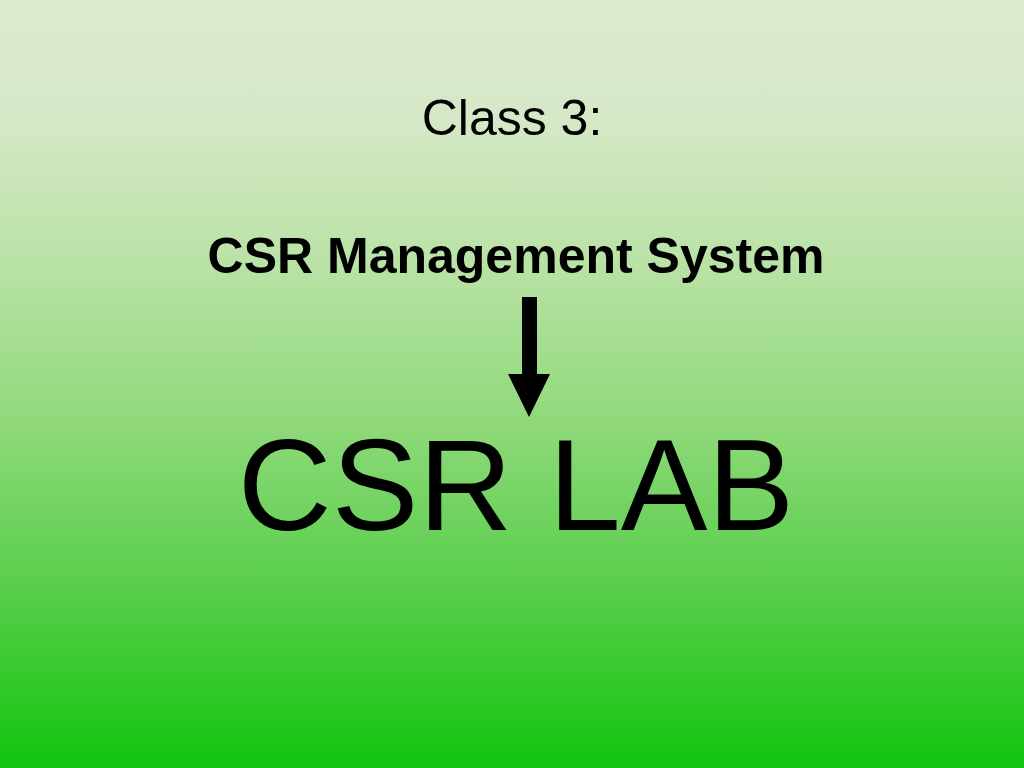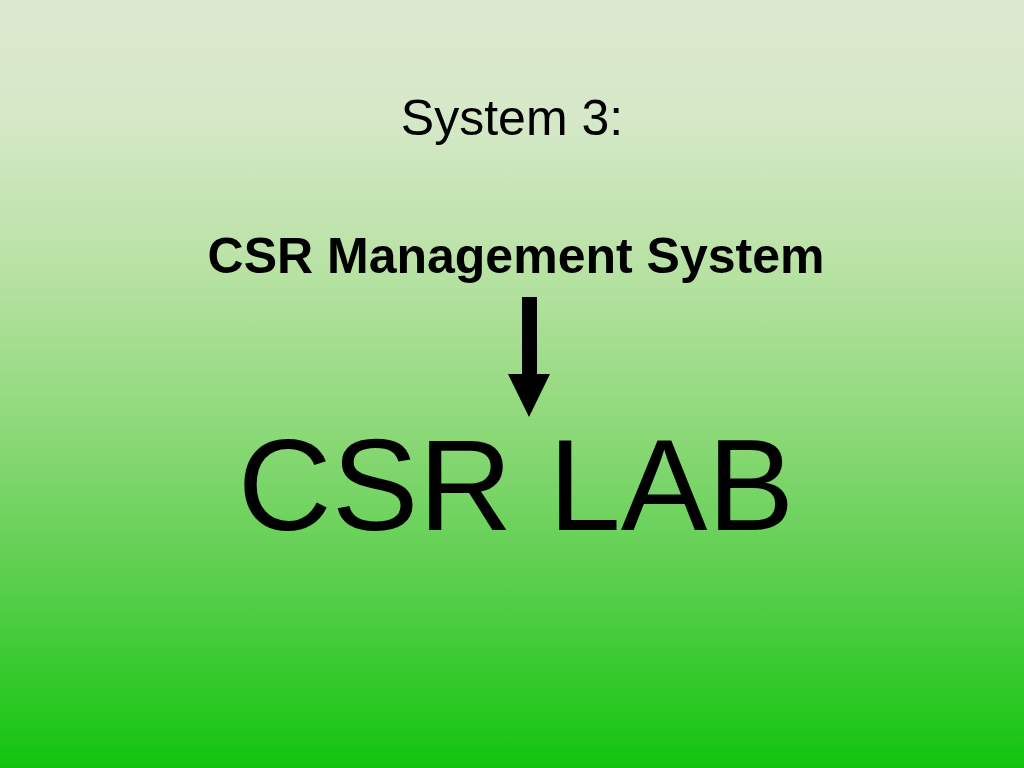--- a/index.html
+++ b/index.html
@@ -10,19 +10,19 @@
     color:#000;
   }
   .t1 { position:absolute; left:0; width:1024px; top:86px; text-align:center; font-size:50px; line-height:64px; }
   .t2 { position:absolute; left:0; width:1032px; top:225px; text-align:center; font-size:50px; line-height:62px; font-weight:bold; }
   .arrow { position:absolute; left:506px; top:297px; width:46px; height:122px; }
   .t3 { position:absolute; left:0; width:1032px; top:410px; text-align:center; font-size:130px; line-height:150px; }
 </style>
 </head>
 <body>
 
-<div class="t1">System 3:</div>
+<div class="t1">Class 3:</div>
 <div class="t2">CSR Management System</div>
 <svg class="arrow" viewBox="0 0 46 122">
   <rect x="16" y="0" width="15" height="80" fill="#000"></rect>
   <polygon points="2,77 44,77 23,120" fill="#000"></polygon>
 </svg>
 <div class="t3">CSR LAB</div>
 
 </body></html>

